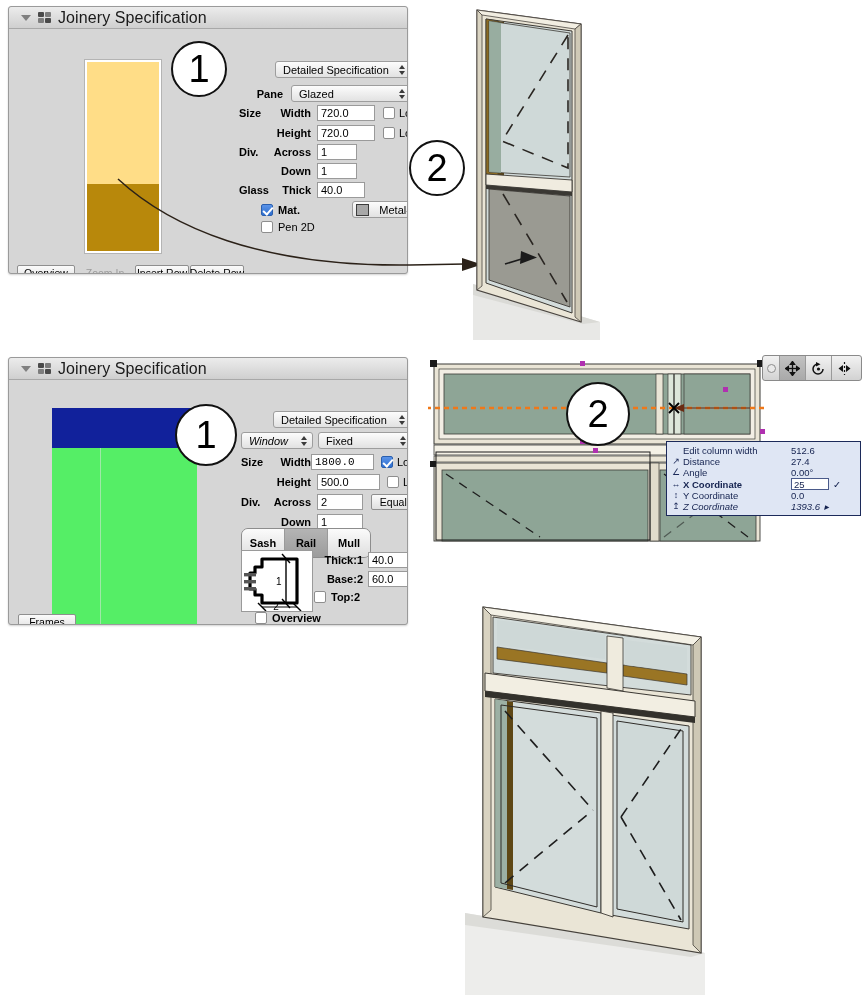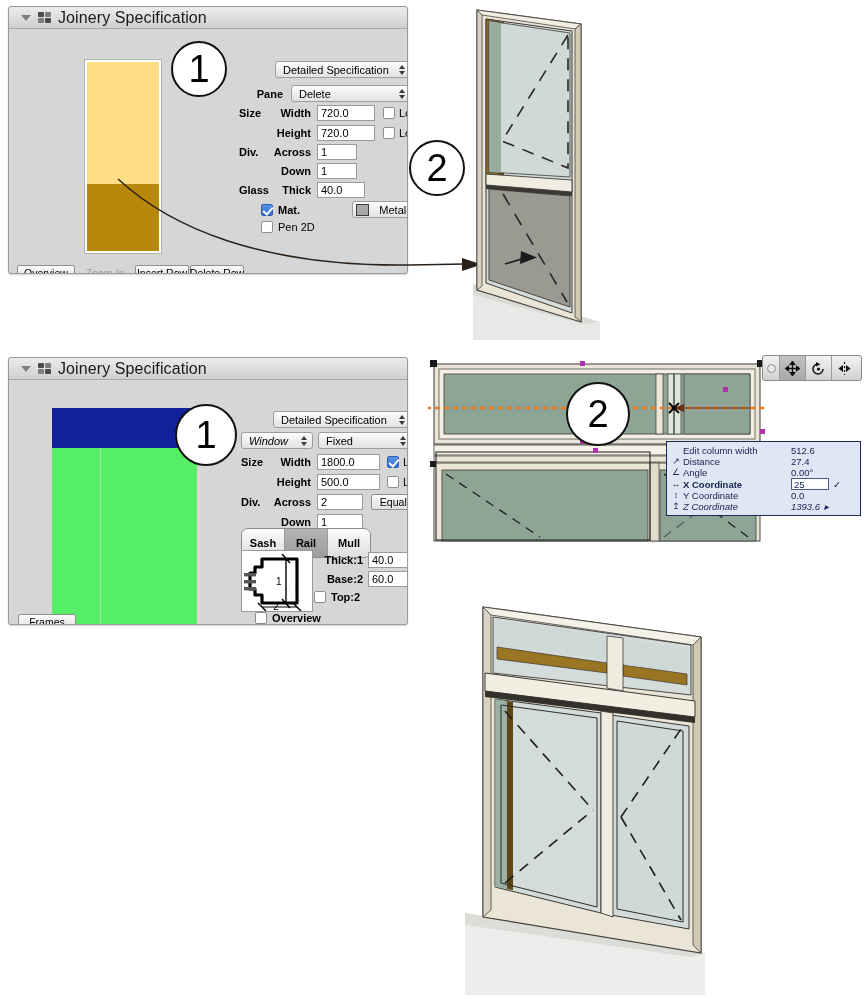--- a/index.html
+++ b/index.html
@@ -281,21 +281,21 @@
         <span class="cap">Detailed Specification</span>
         <span class="arrows">
             <i class="up"></i>
             <i class="dn"></i>
           </span>
       </div>
 
       <div class="row" style="left:230px; top:56px; width:180px;">
         <span class="lbl b r" style="width:44px;">Pane</span>
         <div class="popup" style="width:120px; margin-left:8px;">
-          <span class="cap">Delete</span>
+          <span class="cap">Glazed</span>
           <span class="arrows">
               <i class="up"></i>
               <i class="dn"></i>
             </span>
         </div>
       </div>
 
       <div class="row" style="left:230px; top:76px;">
         <span class="lbl b" style="width:30px;">Size</span>
         <span class="lbl b r" style="width:42px;">Width</span>
@@ -434,21 +434,21 @@
           <span class="arrows">
               <i class="up"></i>
               <i class="dn"></i>
             </span>
         </div>
       </div>
 
       <div class="row" style="left:232px; top:74px;">
         <span class="lbl b" style="width:28px;">Size</span>
         <span class="lbl b r" style="width:42px;">Width</span>
-        <div class="field" style="width:63px; margin-left:6px;">1800.0</div>
+        <div class="field" style="width:63px; font-family:Liberation Mono, monospace;">1800.0</div>
         <span class="cbx on" style="margin-left:7px;"></span>
         <span class="lbl" style="margin-left:4px;">Lock</span>
       </div>
 
       <div class="row" style="left:232px; top:94px;">
         <span class="lbl b" style="width:28px;"></span>
         <span class="lbl b r" style="width:42px;">Height</span>
         <div class="field" style="width:63px; margin-left:6px;">500.0</div>
         <span class="cbx" style="margin-left:7px;"></span>
         <span class="lbl" style="margin-left:4px;">Lock</span>

